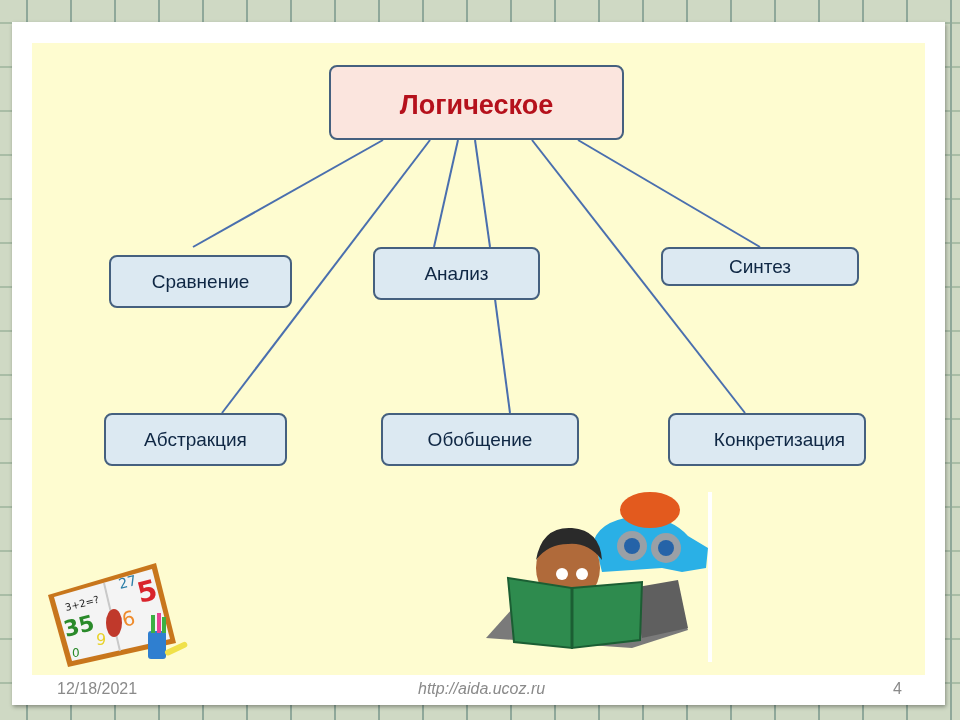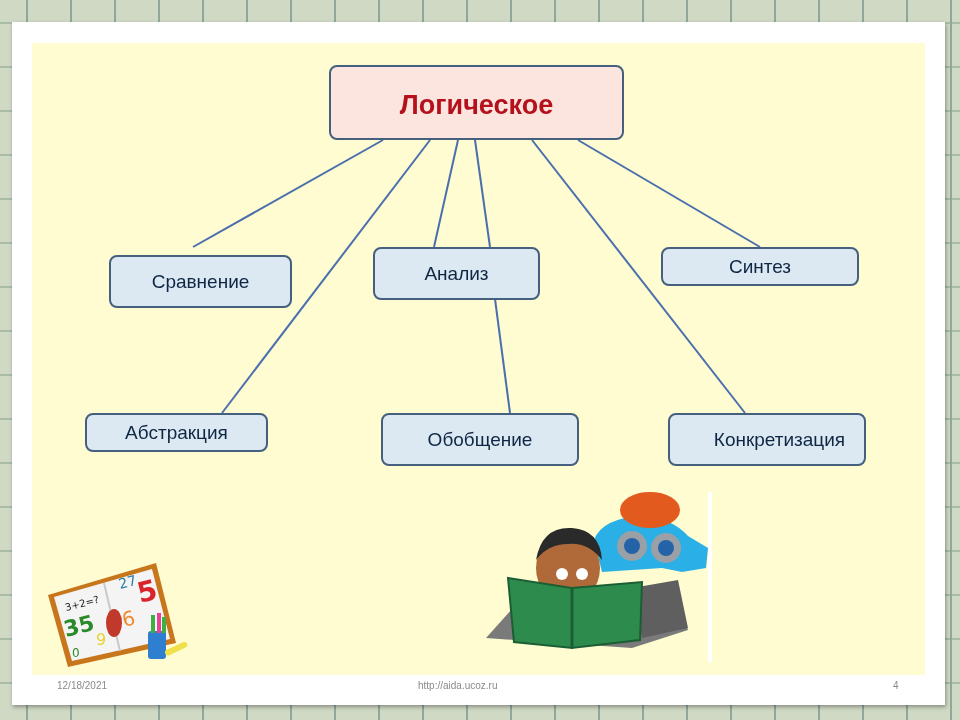--- a/index.html
+++ b/index.html
@@ -29,21 +29,21 @@
     color: #0f2744; font-size: 19px;
   }
   .root {
     left: 329px; top: 65px; width: 295px; height: 75px;
     background: #fbe5de; color: #b5111c; font-weight: bold;
     font-size: 27px; line-height: 33px; text-align: center;
     flex-direction: column; padding-top: 6px;
   }
   .root span { display: block; }
   .footer {
-    position: absolute; top: 680px; font-size: 10px; color: #8a8a8a;
+    position: absolute; top: 680px; font-size: 16px; color: #8a8a8a;
   }
   .clip { position: absolute; }
 </style>
 </head>
 <body>
 
 <div class="frame"></div>
 <div class="panel"></div>
 
 <svg class="lines">
@@ -64,21 +64,21 @@
 
 <div class="box" style="left:101px;top:255px;width:183px;height:53px;margin-left:8px;">
   <span>Сравнение</span>
 </div>
 <div class="box" style="left:373px;top:247px;width:167px;height:53px;">
   <span>Анализ</span>
 </div>
 <div class="box" style="left:661px;top:247px;width:198px;height:39px;">
   <span>Синтез</span>
 </div>
-<div class="box" style="left:85px;top:413px;width:183px;height:39px;">
+<div class="box" style="left:104px;top:413px;width:183px;height:53px;">
   <span>Абстракция</span>
 </div>
 <div class="box" style="left:381px;top:413px;width:198px;height:53px;align-items:center;">
   <span>Обобщение</span>
 </div>
 <div class="box" style="left:668px;top:413px;width:198px;height:53px;padding-left:25px;">
   <span>Конкретизация</span>
 </div>
 
 <svg class="clip" style="left:44px;top:555px;" width="150" height="115" viewBox="0 0 150 115">
@@ -113,14 +113,14 @@
   <ellipse cx="86" cy="80" rx="32" ry="36" fill="#b06a3a"></ellipse>
   <path d="M54,72 Q60,38 90,40 Q118,42 120,72 Q106,54 86,56 Q66,56 54,72 Z" fill="#2a2a2a"></path>
   <circle cx="80" cy="86" r="6" fill="#ffffff"></circle>
   <circle cx="100" cy="86" r="6" fill="#ffffff"></circle>
   <polygon points="26,90 90,100 90,160 32,154" fill="#2e8b4e" stroke="#1b5e33" stroke-width="2"></polygon>
   <polygon points="90,100 160,94 158,152 90,160" fill="#2e8b4e" stroke="#1b5e33" stroke-width="2"></polygon>
   <line x1="90" y1="100" x2="90" y2="160" stroke="#1b5e33" stroke-width="3"></line>
 </svg>
 
 <div class="footer" style="left:57px;">12/18/2021</div>
-<div class="footer" style="left:418px;">http://aida.ucoz.ru</div>
+<div class="footer" style="left:418px;font-style:italic;">http://aida.ucoz.ru</div>
 <div class="footer" style="left:893px;">4</div>
 
 </body></html>

